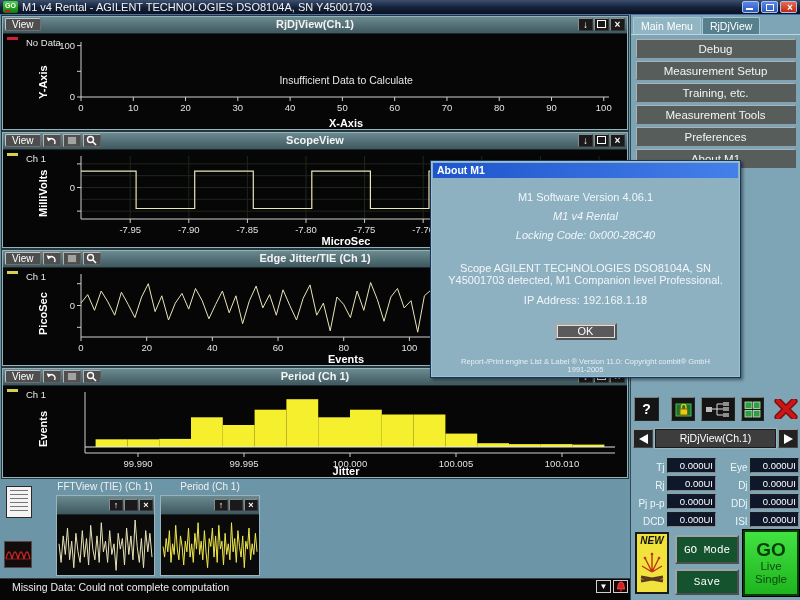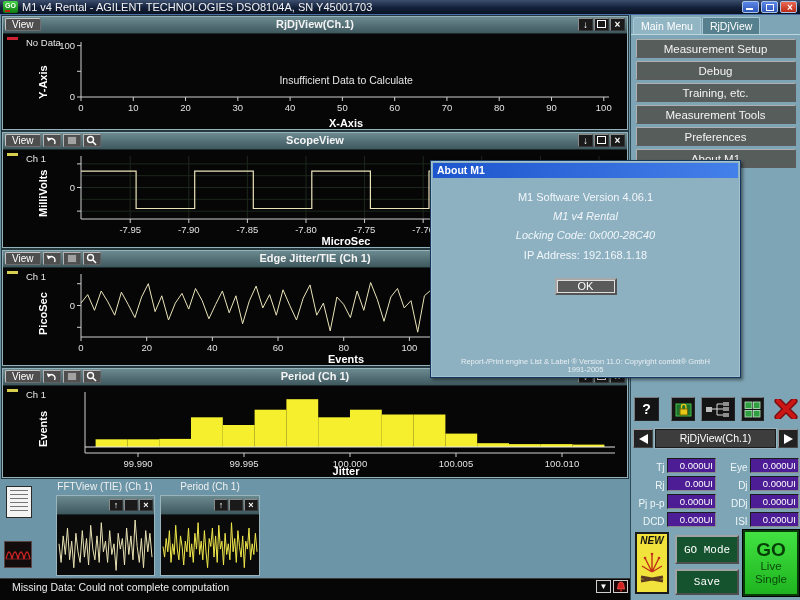--- a/index.html
+++ b/index.html
@@ -81,21 +81,21 @@
   .selbtn{position:absolute;top:0;width:20px;height:19px;box-sizing:border-box;background:#222;
           border:1px outset #999;display:flex;align-items:center;justify-content:center;padding:0;}
   .tri-l{width:0;height:0;border-top:5px solid transparent;border-bottom:5px solid transparent;border-right:9px solid #fff;}
   .tri-r{width:0;height:0;border-top:5px solid transparent;border-bottom:5px solid transparent;border-left:9px solid #fff;}
   .selbox{position:absolute;left:24px;right:24px;top:0;height:19px;box-sizing:border-box;background:#3d3d3d;
           border:1px solid #1a1a1a;box-shadow:0 0 0 1px #9ab4be;color:#fff;font-size:10.5px;text-align:center;line-height:17px;}
   .meas{position:absolute;top:440px;left:2px;width:166px;}
   .mrow{display:flex;align-items:flex-end;margin-top:3px;}
   .mlabel{width:32px;text-align:right;color:#eef6f8;font-size:10px;}
   .mlabel.c2{width:30px;margin-left:2px;}
-  .mval{width:50px;height:15px;box-sizing:border-box;background:#4c1d95;border:1px solid #1c1c1c;
+  .mval{width:50px;height:15px;box-sizing:border-box;background:#0f172a;border:1px solid #1c1c1c;
         border-right-color:#8a8a8a;border-bottom-color:#8a8a8a;color:#fff;font-size:9.5px;text-align:right;
         line-height:13px;padding-right:2px;margin-left:2px;}
   .newbtn{position:absolute;left:4px;top:517px;width:34px;height:62px;box-sizing:border-box;background:#f2e33c;
           border:2px solid #1a1a1a;display:flex;flex-direction:column;align-items:center;padding:1px 0;}
   .newbtn .newtxt{color:#111;font-weight:bold;font-size:10px;font-style:italic;}
   .graybtn{position:absolute;box-sizing:border-box;background:#14532d;border:2px outset #a2a2a2;color:#fff;
            font-size:11px;font-family:Liberation Mono, monospace;padding:0;}
   .gobtn{position:absolute;left:112px;top:515px;width:56px;height:66px;box-sizing:border-box;
          background:linear-gradient(#42e242,#1fb41f);border:2px solid #0a3a0a;box-shadow:0 0 0 1px #000;
          display:flex;flex-direction:column;align-items:center;justify-content:center;padding:0;}
@@ -431,22 +431,22 @@
     </button>
   </div>
 
   <div class="rightpanel">
     <div class="tabs">
       <span class="tab active">Main Menu</span>
       <span class="tab">RjDjView</span>
     </div>
     <div class="tabsep"></div>
     <div style="position:absolute;top:21px;left:0;width:100%;">
+      <button class="menubtn">Debug</button>
       <button class="menubtn">Measurement Setup</button>
-      <button class="menubtn">Debug</button>
       <button class="menubtn">Training, etc.</button>
       <button class="menubtn">Measurement Tools</button>
       <button class="menubtn">Preferences</button>
       <button class="menubtn">About M1</button>
     </div>
 
     <div class="toolrow">
       <button class="panelbtn" style="left:3px;width:25px;height:24px;font-size:14px;font-weight:bold;">?</button>
       <button class="panelbtn" style="left:40px;width:24px;height:24px;">
         <svg width="17" height="17" viewBox="0 0 17 17">
@@ -535,20 +535,21 @@
       <span class="go-sub">Single</span>
     </button>
   </div>
 
   <div class="dialog">
     <div class="dtitle">About M1</div>
     <div class="dbody">
       <div class="dline1">M1 Software Version 4.06.1</div>
       <div class="dline">M1 v4 Rental</div>
       <div class="dline">Locking Code: 0x000-28C40</div>
+      <div class="dpara">Scope AGILENT TECHNOLOGIES DSO8104A, SN Y45001703 detected, M1 Companion level Professional.</div>
       <div class="dip">IP Address: 192.168.1.18</div>
       <button class="okbtn">OK</button>
     </div>
     <div class="dfooter">
       <div>Report-/Print engine List &amp; Label ® Version 11.0: Copyright combit® GmbH</div>
       <div>1991-2005</div>
     </div>
   </div>
 
 </div>

